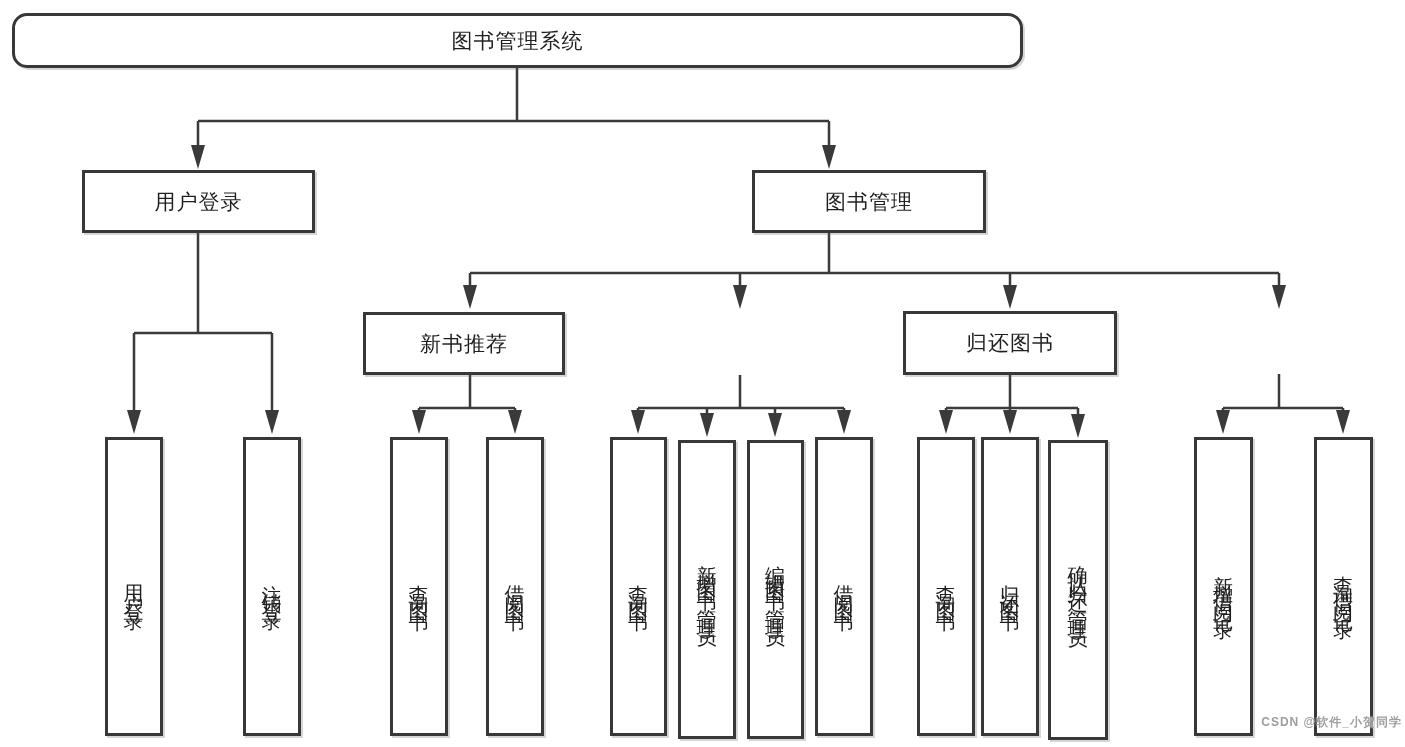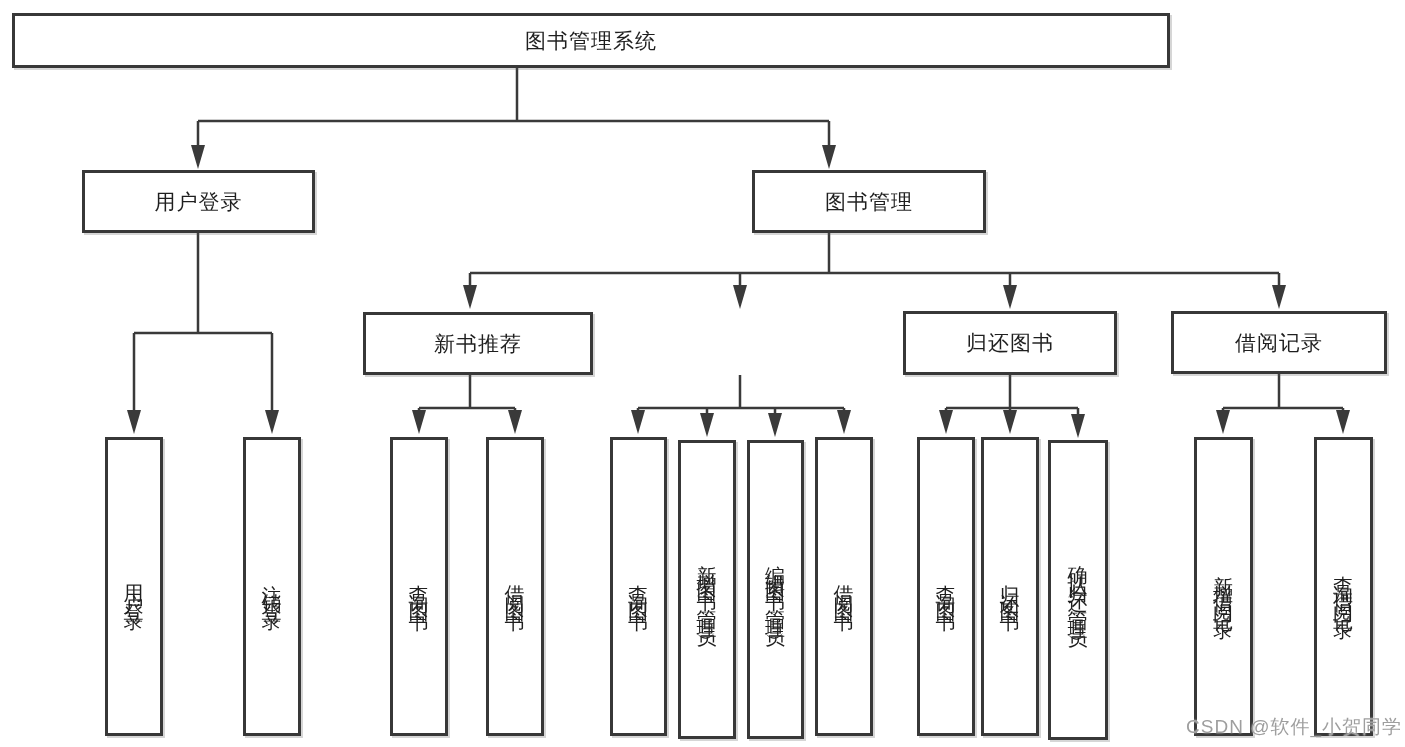--- a/index.html
+++ b/index.html
@@ -44,26 +44,27 @@
     text-orientation:mixed;
     font-size:20px;
     line-height:1;
     letter-spacing:9px;
     white-space:nowrap;
   }
   .watermark{
     position:absolute;
     right:3px;
     top:714px;
-    font-size:19px;
+    font-size:12px;
     color:var(--wm);
     letter-spacing:1px;
     z-index:5;
     text-shadow:0 0 2px #ffffff;
     white-space:nowrap;
+    font-weight:bold;
   }
   svg line, svg path{stroke:var(--line);stroke-width:2.5;fill:none;}
   svg polygon{fill:var(--line);stroke:none;}
 </style>
 </head>
 <body>
 
 <div class="canvas">
 
   <svg class="wires" viewBox="0 0 1405 747" xmlns="http://www.w3.org/2000/svg">
@@ -95,28 +96,27 @@
     <path d="M1010 375 V408 M946 408 H1078 M946 408 V412 M1010 408 V412 M1078 408 V415"></path>
     <polygon points="939,410 953,410 946,434"></polygon>
     <polygon points="1003,410 1017,410 1010,434"></polygon>
     <polygon points="1071,414 1085,414 1078,438"></polygon>
 
     <path d="M1279 374 V408 M1223 408 H1343 M1223 408 V412 M1343 408 V412"></path>
     <polygon points="1216,410 1230,410 1223,434"></polygon>
     <polygon points="1336,410 1350,410 1343,434"></polygon>
   </svg>
 
-  <div class="node hnode" style="left:12px;top:13px;width:1158px;height:55px;">图书管理系统</div>
+  <div class="node hnode" style="left:12px;top:13px;width:1011px;height:55px;border-radius:15px;">图书管理系统</div>
 
   <div class="node hnode" style="left:82px;top:170px;width:233px;height:63px;">用户登录</div>
   <div class="node hnode" style="left:752px;top:170px;width:234px;height:63px;">图书管理</div>
 
-  <div class="node hnode" style="left:363px;top:312px;width:230px;height:63px;">新书推荐</div>
+  <div class="node hnode" style="left:363px;top:312px;width:202px;height:63px;">新书推荐</div>
   <div class="node hnode" style="left:903px;top:311px;width:214px;height:64px;">归还图书</div>
-  <div class="node hnode" style="left:1171px;top:311px;width:216px;height:63px;">借阅记录</div>
 
   <div class="node vnode" style="left:105px;width:58px;">
     <span class="vlabel">用户登录</span>
   </div>
   <div class="node vnode" style="left:243px;width:58px;">
     <span class="vlabel">注销登录</span>
   </div>
 
   <div class="node vnode" style="left:390px;width:58px;">
     <span class="vlabel">查询图书</span>

